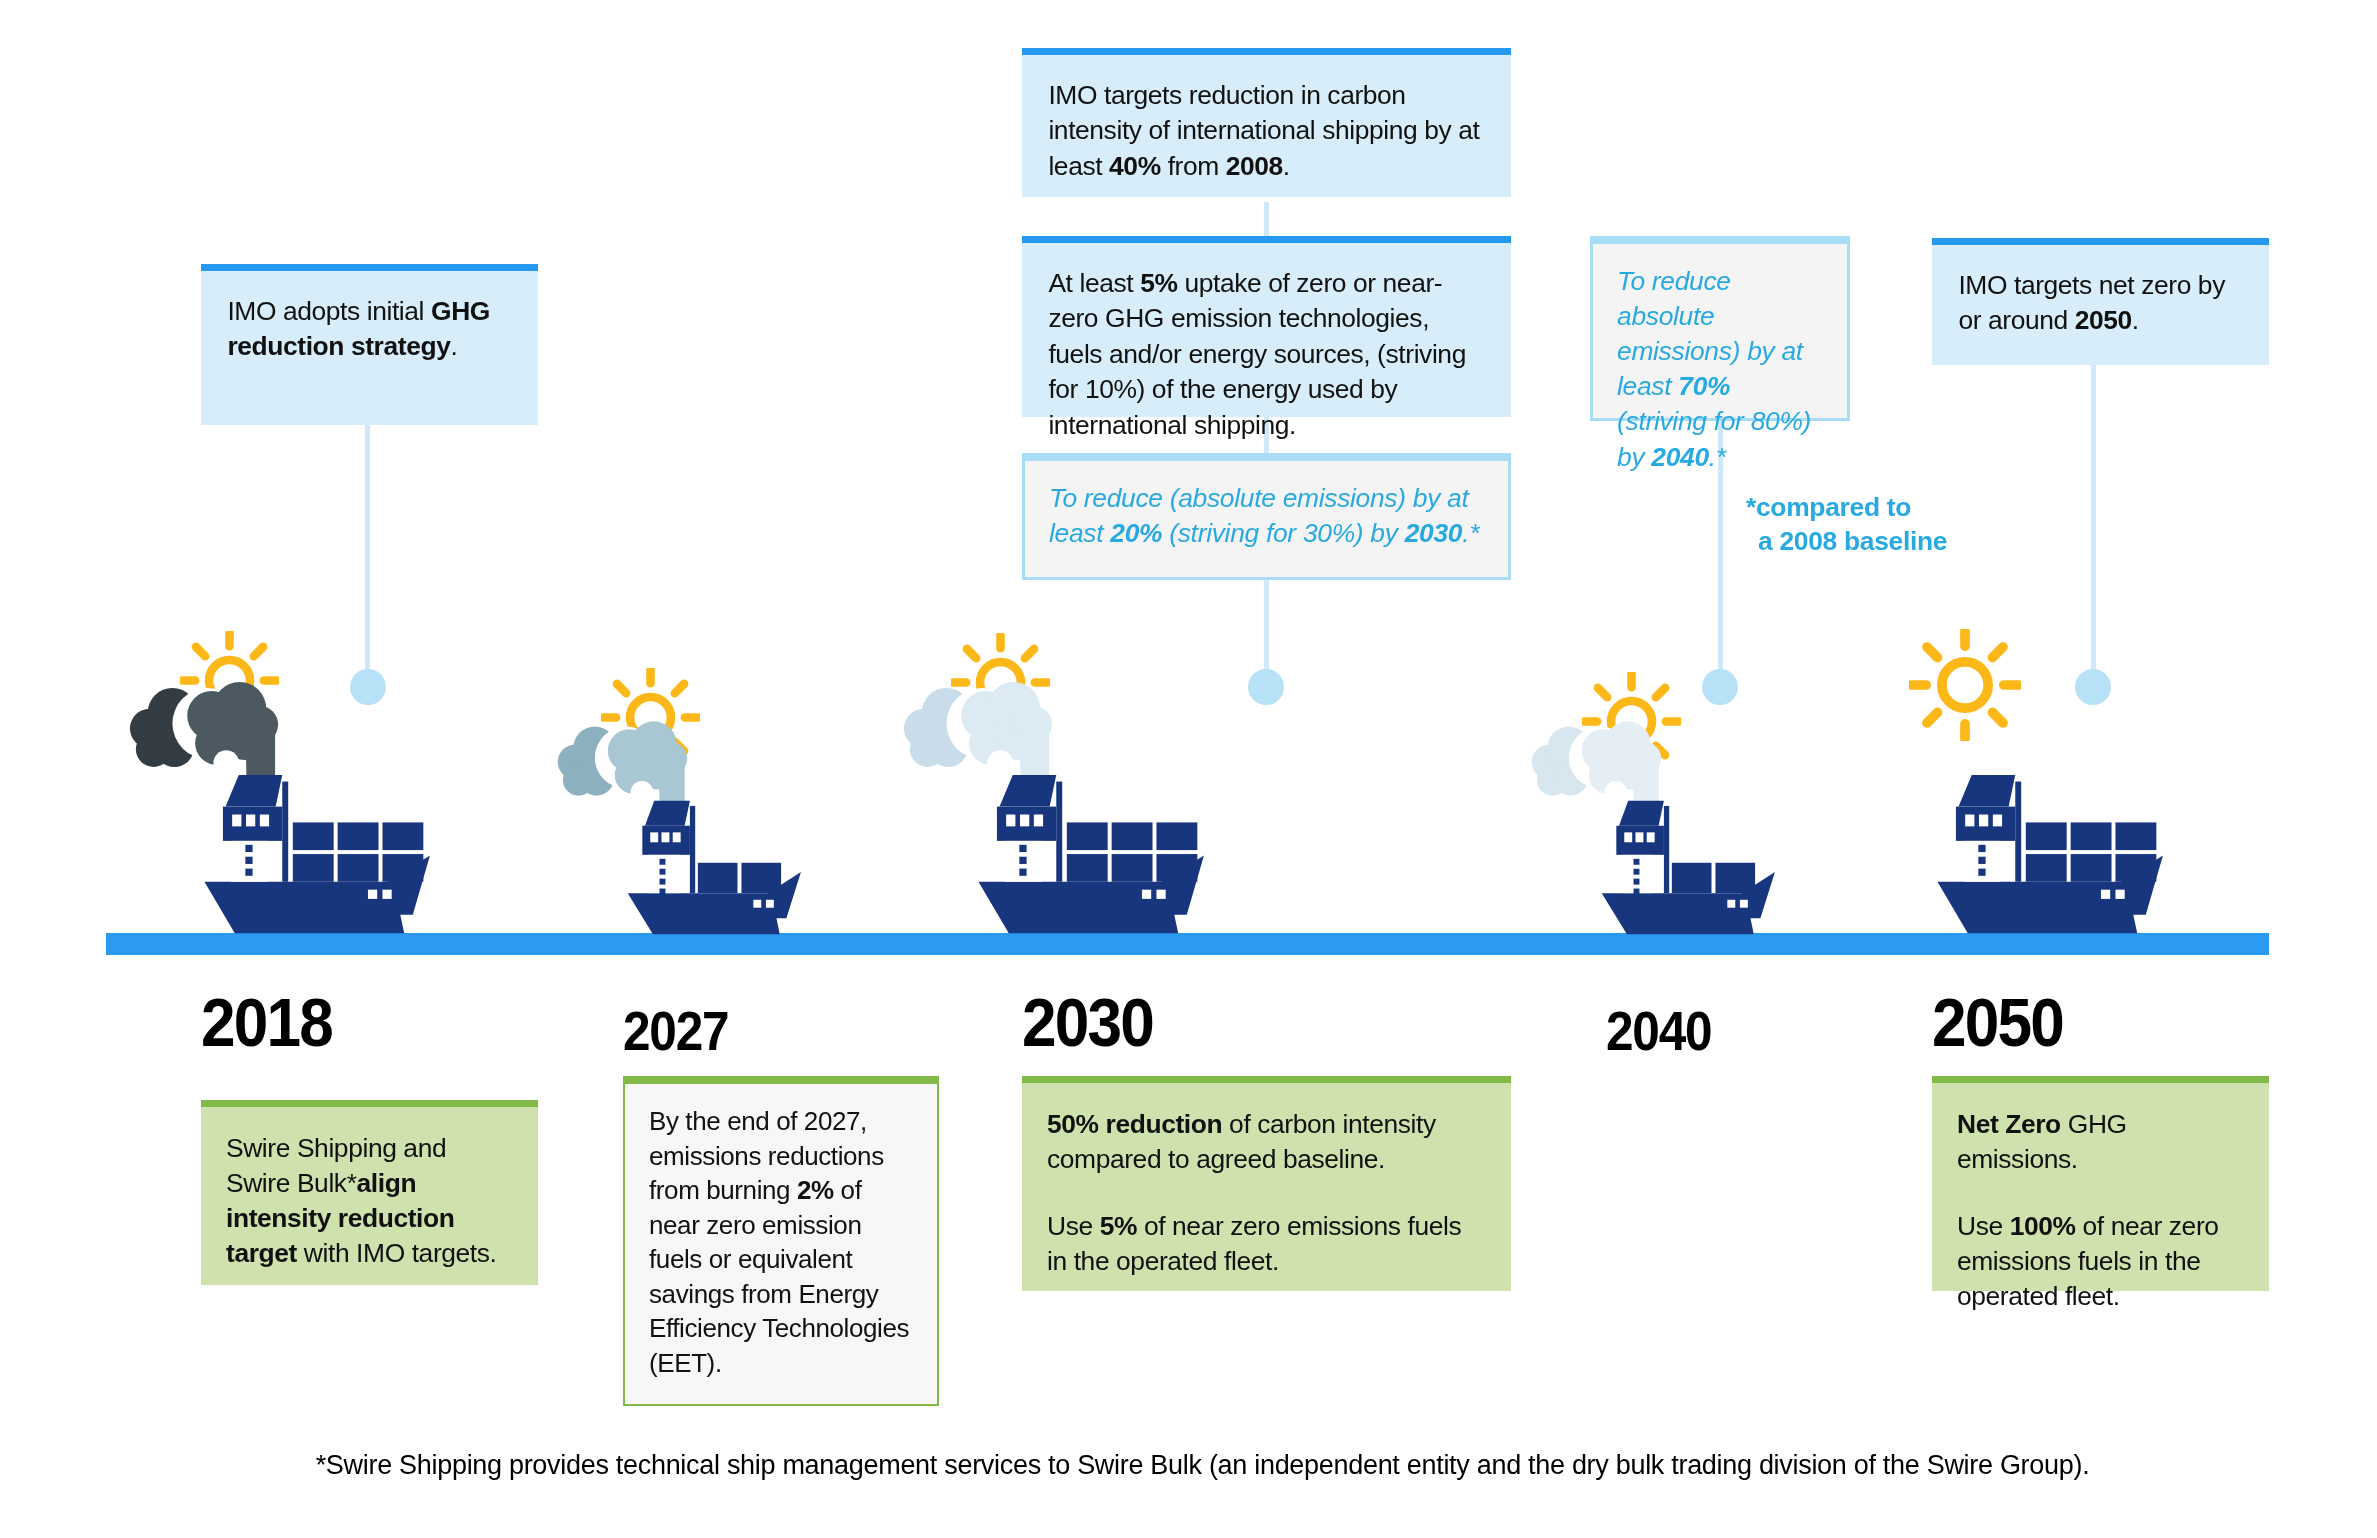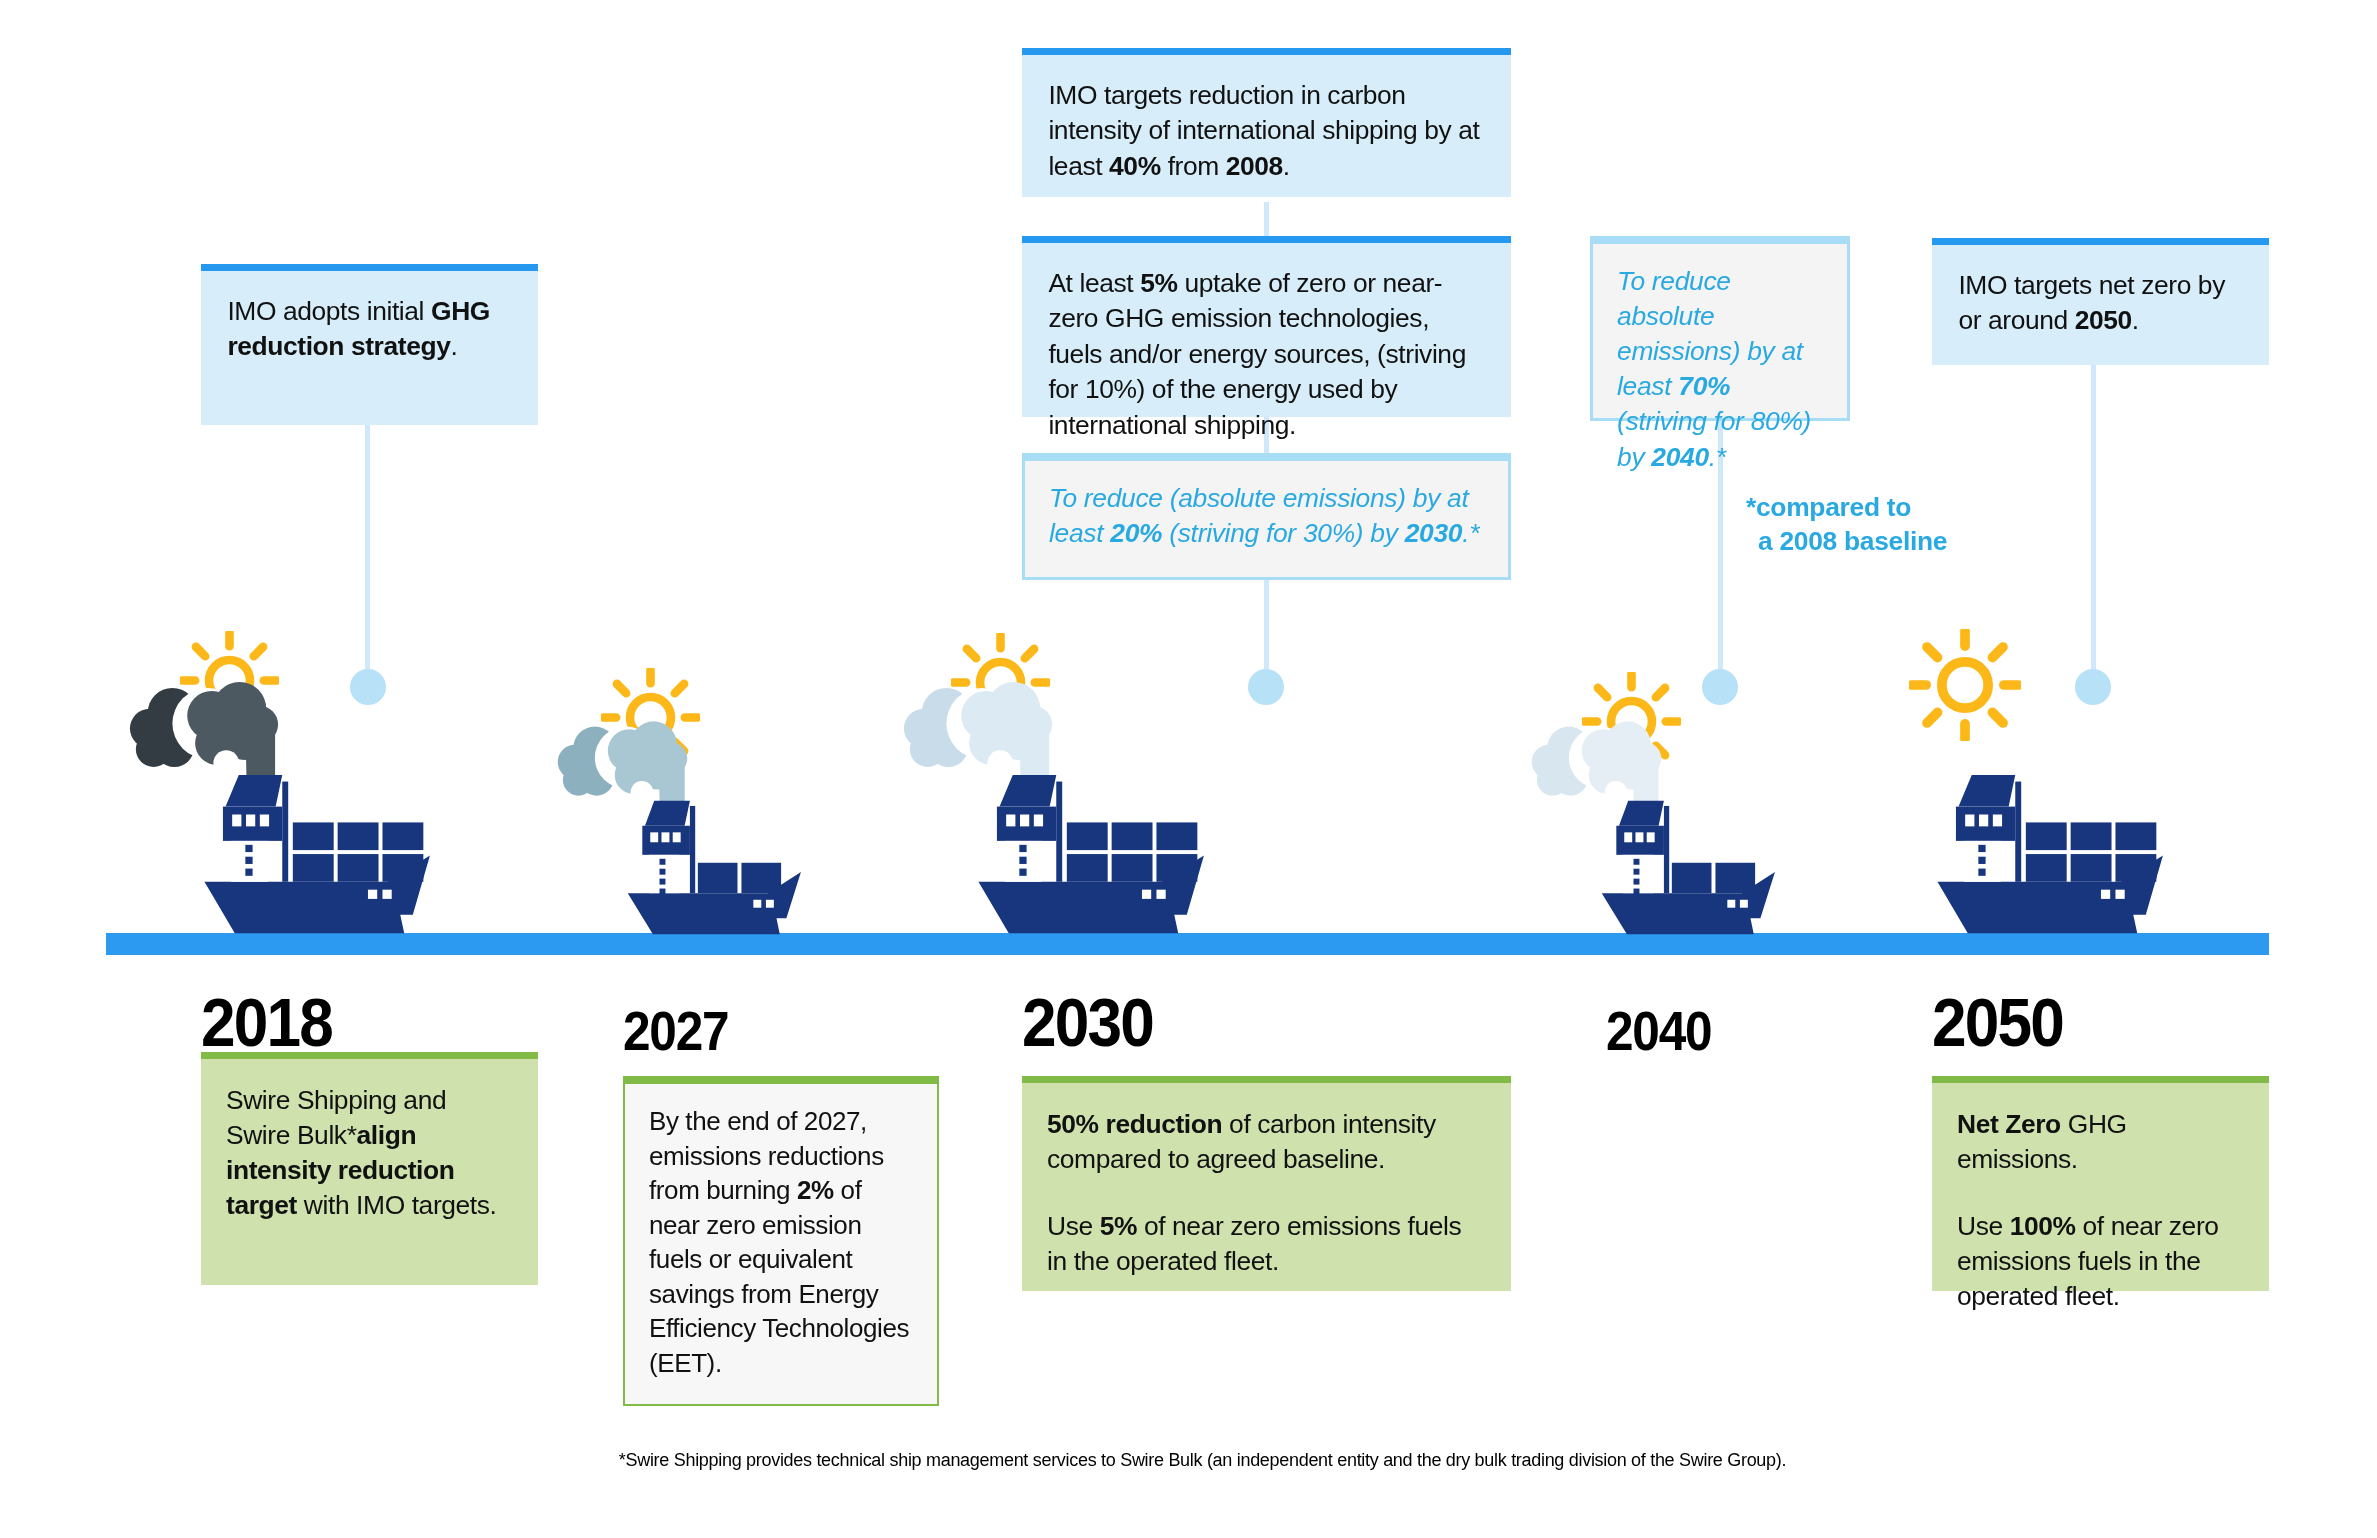--- a/index.html
+++ b/index.html
@@ -25,21 +25,21 @@
            border-top:8px solid var(--green-border);padding:20px 24px 0;
            font-size:26px;line-height:1.33;letter-spacing:-0.4px;}
   .year{color:#000;font-weight:700;transform:scaleX(0.9);transform-origin:left center;white-space:nowrap;}
   .year-big{font-size:69px;letter-spacing:-2px;}
   .year-mid{font-size:55px;letter-spacing:-1.3px;}
   .connector{background:var(--connector-line);width:4.6px;}
   .dot{width:36px;height:36px;border-radius:50%;background:var(--connector-dot);}
   .bar{background:var(--timeline-bar);}
   .note-blue{color:var(--italic-blue);font-weight:bold;
              font-size:26.4px;line-height:1.3;letter-spacing:-0.3px;}
-  .footnote{left:0;right:0;text-align:center;font-size:18px;letter-spacing:-0.3px;color:#000;padding-left:28px;}
+  .footnote{left:0;right:0;text-align:center;font-size:27px;letter-spacing:-0.3px;color:#000;padding-left:28px;}
   .p2{margin-top:32px;}
   b{font-weight:700;}
   svg{display:block;position:absolute;}
 </style>
 </head>
 <body>
 
 <div class="abs connector" style="left:365px;top:391px;height:296px;"></div>
 <div class="abs connector" style="left:1264px;top:202px;height:34px;"></div>
 <div class="abs connector" style="left:1264px;top:417px;height:36px;"></div>
@@ -330,21 +330,21 @@
   <div>*compared to</div>
   <div style="padding-left:12px;">a 2008 baseline</div>
 </div>
 
 <div class="abs year year-big" style="left:201px;top:983px;">2018</div>
 <div class="abs year year-mid" style="left:623px;top:999px;">2027</div>
 <div class="abs year year-big" style="left:1022px;top:983px;">2030</div>
 <div class="abs year year-mid" style="left:1606px;top:999px;">2040</div>
 <div class="abs year year-big" style="left:1932px;top:983px;">2050</div>
 
-<div class="abs greenbox" style="left:201px;top:1052px;width:337px;height:233px;">
+<div class="abs greenbox" style="left:201px;top:1100px;width:337px;height:185px;">
   <div>Swire Shipping and Swire Bulk*<b>align intensity reduction target</b> with IMO targets.</div>
 </div>
 
 <div class="abs whitebox" style="left:623px;top:1076px;width:316px;height:330px;">
   <div>By the end of 2027, emissions reductions from burning <b>2%</b> of near zero emission fuels or equivalent savings from Energy Efficiency Technologies (EET).</div>
 </div>
 
 <div class="abs greenbox" style="left:1022px;top:1076px;width:489px;height:215px;">
   <div><b>50% reduction</b> of carbon intensity compared to agreed baseline.</div>
   <div class="p2">Use <b>5%</b> of near zero emissions fuels in the operated fleet.</div>

